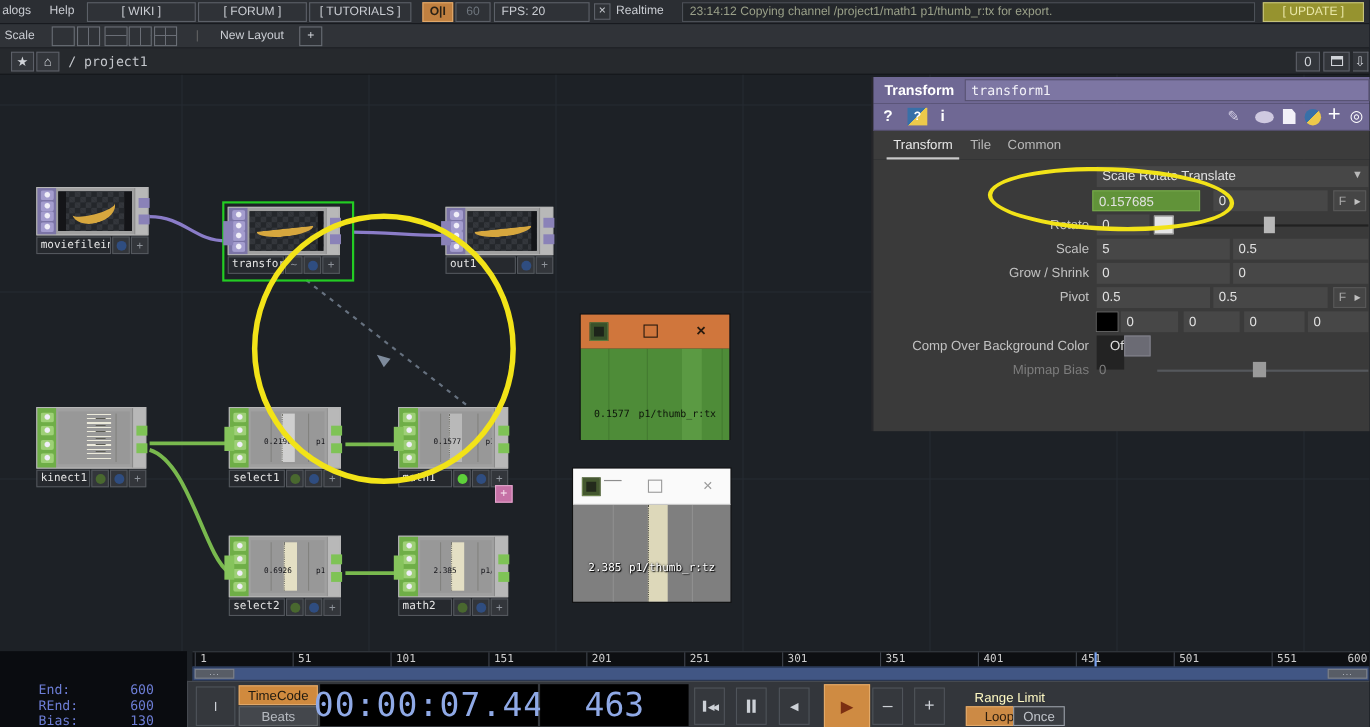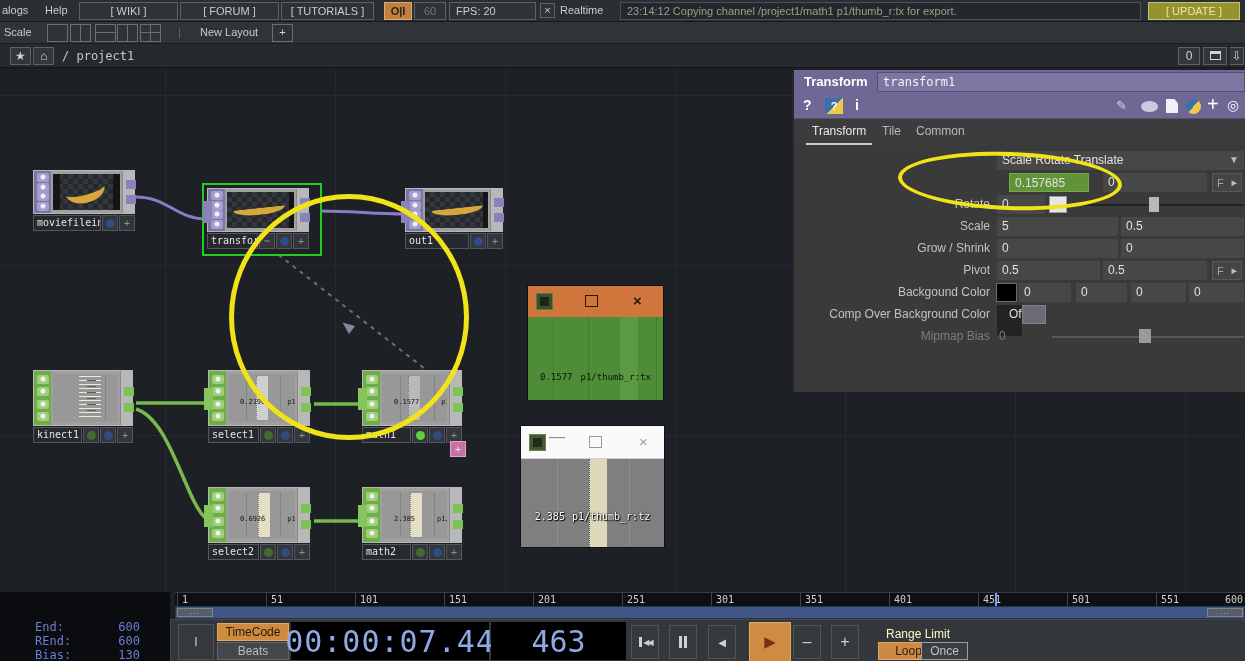--- a/index.html
+++ b/index.html
@@ -449,21 +449,21 @@
   <div id="pbody">
 
     <div class="prow" style="top:6px">
       <span class="pfield" style="left:203px;width:247px">
         <span>Scale Rotate Translate</span>
         <span style="position:absolute;right:5px;top:0;color:#b8b8b8;font-size:10px">▼</span>
       </span>
     </div>
 
     <div class="prow" style="top:28px">
-      <span class="pfield" style="left:215px;width:80px;background:#619339;border:1px solid #76a74c">0.157685</span>
+      <span class="pfield" style="left:199px;width:98px;background:#619339;border:1px solid #76a74c">0.157685</span>
       <span class="pfield" style="left:309px;width:104px">0</span>
       <span class="fbtn" style="left:418px">
           <i style="font-style:normal">F</i>
           <i style="font-style:normal;color:#c0c0c0">▸</i>
         </span>
     </div>
 
     <div class="prow" style="top:50px">
       <span class="plabel">Rotate</span>
       <span class="pfield" style="left:203px;width:48px">0</span>
@@ -488,21 +488,20 @@
       <span class="plabel">Pivot</span>
       <span class="pfield" style="left:203px;width:103px">0.5</span>
       <span class="pfield" style="left:309px;width:104px">0.5</span>
       <span class="fbtn" style="left:418px">
           <i style="font-style:normal">F</i>
           <i style="font-style:normal;color:#c0c0c0">▸</i>
         </span>
     </div>
 
     <div class="prow" style="top:138px">
-      <span class="plabel">Backgound Color</span>
       <span style="position:absolute;left:202px;top:0;width:21px;height:19px;background:#000;border:1px solid #6a6a6a"></span>
       <span class="pfield" style="left:225px;width:52px">0</span>
       <span class="pfield" style="left:282px;width:51px">0</span>
       <span class="pfield" style="left:337px;width:55px">0</span>
       <span class="pfield" style="left:395px;width:55px">0</span>
     </div>
 
     <div class="prow" style="top:160px">
       <span class="plabel">Comp Over Background Color</span>
       <span style="position:absolute;left:203px;top:0;width:25px;height:31px;background:#232323;color:#e0e0e0;line-height:18px;padding-left:12px">Off</span>

